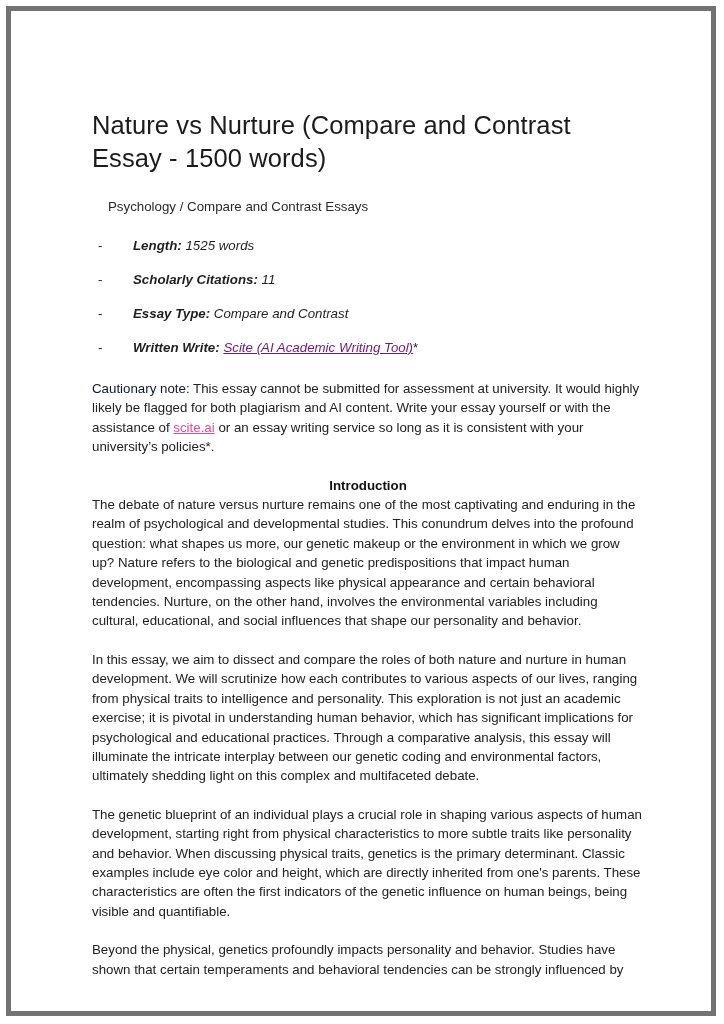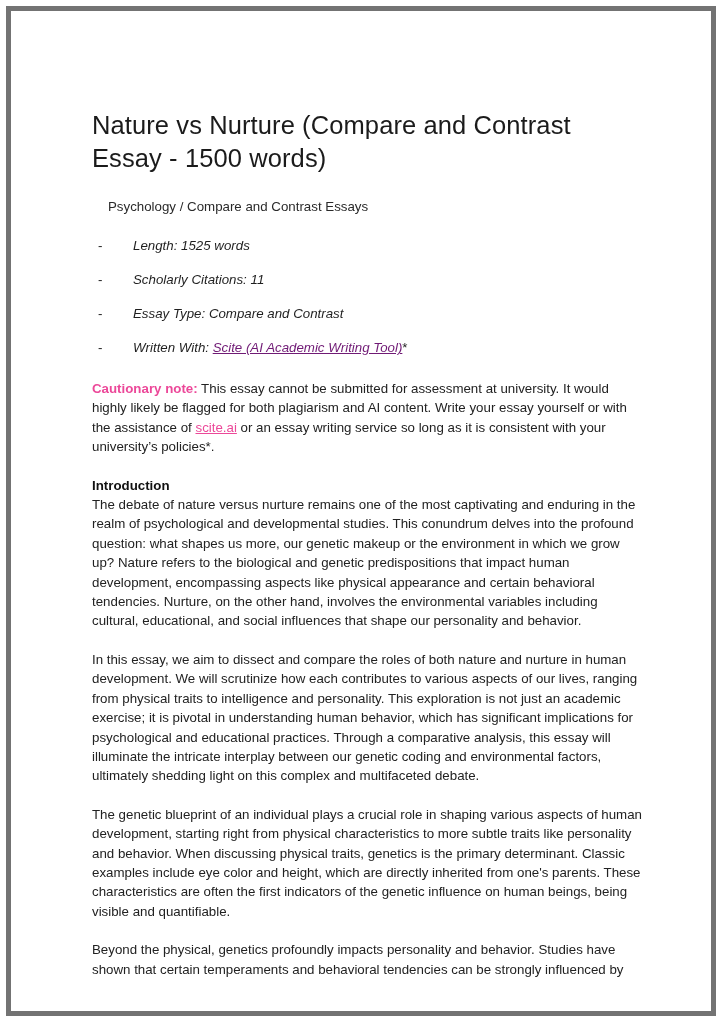--- a/index.html
+++ b/index.html
@@ -61,21 +61,21 @@
     margin-bottom: 15px;
   }
   .meta-item:last-child { margin-bottom: 0; }
   .meta-dash {
     position: absolute;
     left: 6px;
     top: 0;
     color: #1f1f1f;
   }
   .meta-label {
-    font-weight: normal;
+    font-weight: bold;
     font-style: italic;
   }
   .meta-value {
     font-style: italic;
   }
 
   a.link {
     color: #ec4899;
     text-decoration: underline;
   }
@@ -88,28 +88,29 @@
 
   p.body {
     font-size: 13.3px;
     line-height: 19.4px;
     color: #222222;
     margin: 0 0 19px 0;
     text-align: left;
   }
   p.tight { margin-bottom: 4px; }
 
-  .bold-lead { font-weight: bold; color: #ec4899; }
+  .bold-lead { font-weight: normal; color: #0f172a; }
 
   h2.section-heading {
     font-size: 13.3px;
     font-weight: bold;
     line-height: 19.4px;
     color: #111111;
     margin: 0;
+    text-align: center;
   }
   h2.spaced-below { margin: 0 0 19px 0; }
 
   .gap-before { margin-top: 19px; }
 </style>
 </head>
 <body>
 
 <div class="page">
   <div class="content">
@@ -126,21 +127,21 @@
       <li class="meta-item">
         <span class="meta-dash">-</span>
         <span class="meta-label">Scholarly Citations:</span><span class="meta-value"> <span>11</span></span>
       </li>
       <li class="meta-item">
         <span class="meta-dash">-</span>
         <span class="meta-label">Essay Type:</span><span class="meta-value"> <span>Compare and Contrast</span></span>
       </li>
       <li class="meta-item">
         <span class="meta-dash">-</span>
-        <span class="meta-label">Written With:</span><span class="meta-value"> <a class="link-italic" href="#">Scite (AI Academic Writing Tool)</a><span class="star">*</span></span>
+        <span class="meta-label">Written Write:</span><span class="meta-value"> <a class="link-italic" href="#">Scite (AI Academic Writing Tool)</a><span class="star">*</span></span>
       </li>
     </ul>
 
     <p class="body"><span class="bold-lead">Cautionary note:</span><span> This essay cannot be submitted for assessment at university. It would highly likely be flagged for both plagiarism and AI content. Write your essay yourself or with the assistance of </span><a class="link" href="#">scite.ai</a><span> or an essay writing service so long as it is consistent with your university’s policies*.</span></p>
 
     <h2 class="section-heading">Introduction</h2>
     <p class="body">The debate of nature versus nurture remains one of the most captivating and enduring in the realm of psychological and developmental studies. This conundrum delves into the profound question: what shapes us more, our genetic makeup or the environment in which we grow up? Nature refers to the biological and genetic predispositions that impact human development, encompassing aspects like physical appearance and certain behavioral tendencies. Nurture, on the other hand, involves the environmental variables including cultural, educational, and social influences that shape our personality and behavior.</p>
     <p class="body">In this essay, we aim to dissect and compare the roles of both nature and nurture in human development. We will scrutinize how each contributes to various aspects of our lives, ranging from physical traits to intelligence and personality. This exploration is not just an academic exercise; it is pivotal in understanding human behavior, which has significant implications for psychological and educational practices. Through a comparative analysis, this essay will illuminate the intricate interplay between our genetic coding and environmental factors, ultimately shedding light on this complex and multifaceted debate.</p>
 
     <p class="body">The genetic blueprint of an individual plays a crucial role in shaping various aspects of human development, starting right from physical characteristics to more subtle traits like personality and behavior. When discussing physical traits, genetics is the primary determinant. Classic examples include eye color and height, which are directly inherited from one's parents. These characteristics are often the first indicators of the genetic influence on human beings, being visible and quantifiable.</p>

